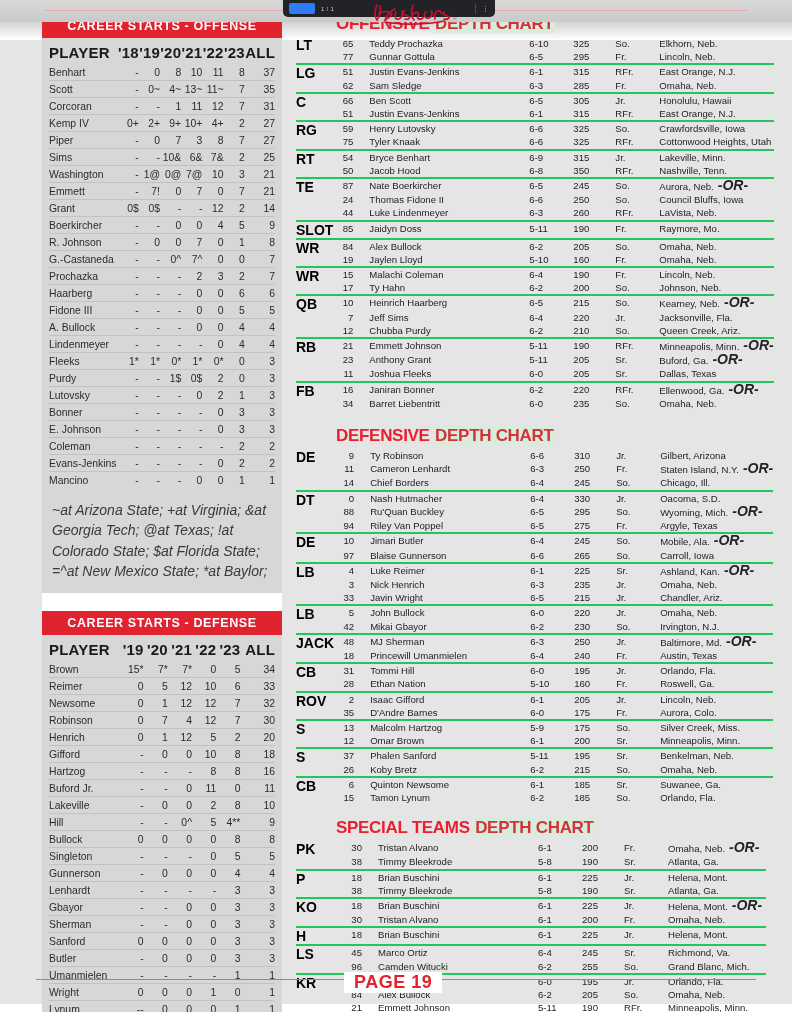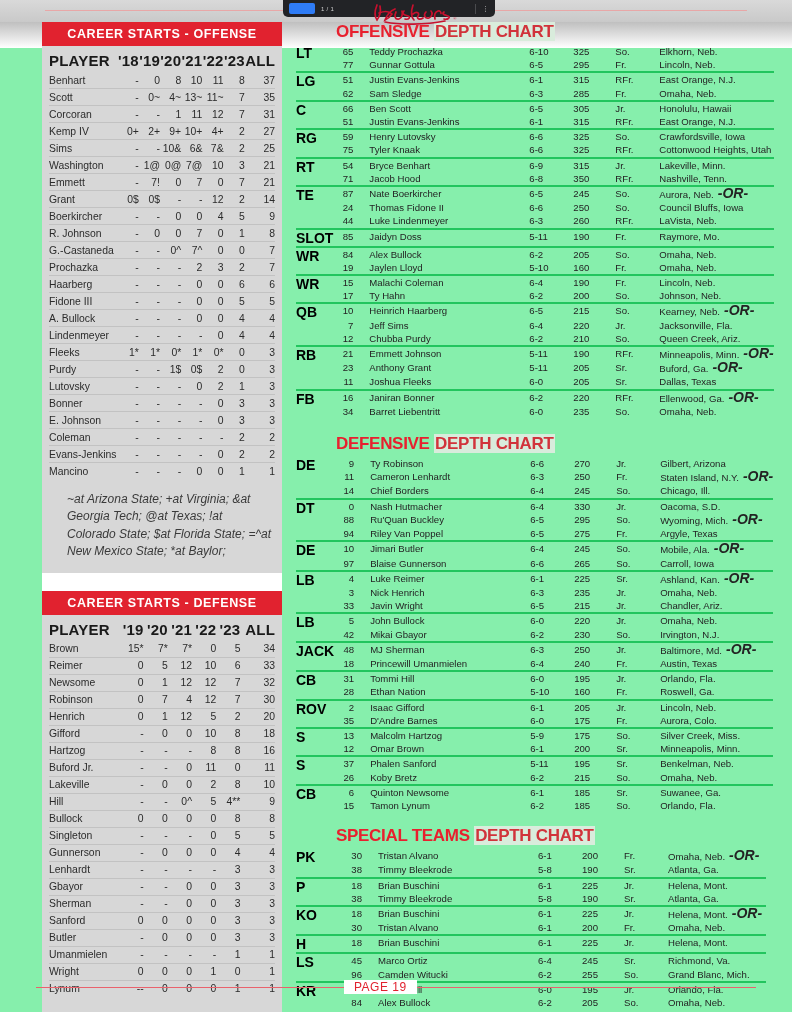--- a/index.html
+++ b/index.html
@@ -32,22 +32,22 @@
   #float-toolbar .tb-txt{color:#cfcfcf;font-size:6px;letter-spacing:.3px;}
   #float-toolbar .tb-sep{width:1px;height:10px;background:#4a4b4e;margin-left:auto;}
   #float-toolbar .tb-dot{color:#cfcfcf;font-size:7px;}
   
   #huskers-logo{
     position:absolute;left:370px;top:-2px;width:110px;height:30px;z-index:50;
     pointer-events:none;
   }
   
   #page{
-    position:absolute;left:0;top:22px;width:792px;height:990px;
-    background:#86efac;
+    position:absolute;left:0;top:14px;width:792px;height:990px;
+    background:#e5e5e5;
   }
   #page-fade{
     position:absolute;left:0;top:0;width:792px;height:26px;
     background:linear-gradient(#bfbfbf,#ffffff);
   }
   
   #left-col{
     position:absolute;left:42px;top:0px;width:240px;
   }
   .panel{background:#d7d7d7;padding:0 0 10px 0;margin-bottom:0;}
@@ -65,22 +65,22 @@
     padding:3px 0 3px 0;text-align:right;letter-spacing:.2px;
   }
   table.starts th.pl{text-align:left;}
   table.starts td{
     padding:2.5px 0 2.5px 0;text-align:right;
     border-top:1px solid #c2c2c2;white-space:nowrap;
   }
   table.starts td.pl{text-align:left;}
   table.starts tr:first-child td{border-top:none;}
   .note{
-    font-size:12px;font-style:italic;color:#3a3a3a;
-    margin:12px 9px 2px 25px;line-height:1.45;
+    font-size:14px;font-style:italic;color:#3a3a3a;
+    margin:12px 9px 2px 10px;line-height:1.45;
   }
   .spacer{height:18px;background:#ffffff;}
   
   #right-col{position:absolute;left:296px;top:0;width:470px;}
   .chart-head{
     font-size:17px;font-weight:bold;letter-spacing:-.3px;
     margin:0 0 3px 0;white-space:nowrap;
   }
   .chart-head .c1{color:#e8202e;margin-left:40px;}
   .chart-head .c2{color:#d1333b;background:#d9ecdc;padding:0 1px;}
@@ -103,21 +103,21 @@
   .orx{font-weight:bold;font-style:italic;font-size:14px;padding-left:4px;}
   
   #footer{
     position:absolute;left:0;bottom:14px;width:792px;height:20px;
   }
   #footer .line{
     position:absolute;top:9px;left:36px;width:720px;height:1px;background:#e9626c;
   }
   #footer .pg{
     position:absolute;top:2px;left:344px;background:#ffffff;
-    padding:0 10px;color:#e1222f;font-weight:normal;font-size:12px;
+    padding:0 10px;color:#e1222f;font-weight:bold;font-size:18px;
     letter-spacing:.5px;
   }
 </style>
 </head>
 <body>
 
 <div id="viewer-bar">
   <div class="hairline"></div>
 </div>
 
@@ -198,20 +198,30 @@
               <td class="pl">Kemp IV</td>
               <td>0+</td>
               <td>2+</td>
               <td>9+</td>
               <td>10+</td>
               <td>4+</td>
               <td>2</td>
               <td>27</td>
             </tr>
             <tr>
+              <td class="pl">Piper</td>
+              <td>-</td>
+              <td>0</td>
+              <td>7</td>
+              <td>3</td>
+              <td>8</td>
+              <td>7</td>
+              <td>27</td>
+            </tr>
+            <tr>
               <td class="pl">Sims</td>
               <td>-</td>
               <td>-</td>
               <td>10&amp;</td>
               <td>6&amp;</td>
               <td>7&amp;</td>
               <td>2</td>
               <td>25</td>
             </tr>
             <tr>
@@ -719,21 +729,21 @@
               <td class="rows-cell">
                 <div class="prow">
                   <span class="num">54</span>
                   <span class="nm">Bryce Benhart</span>
                   <span class="ht">6-9</span>
                   <span class="wt">315</span>
                   <span class="yr">Jr.</span>
                   <span class="hm">Lakeville, Minn.</span>
                 </div>
                 <div class="prow">
-                  <span class="num">71</span>
+                  <span class="num">50</span>
                   <span class="nm">Jacob Hood</span>
                   <span class="ht">6-8</span>
                   <span class="wt">350</span>
                   <span class="yr">RFr.</span>
                   <span class="hm">Nashville, Tenn.</span>
                 </div>
               </td>
             </tr>
             <tr class="posgrp">
               <td class="pos-cell">TE</td>
@@ -911,21 +921,21 @@
       </div>
       <table class="depth">
           <tbody>
             <tr class="posgrp">
               <td class="pos-cell">DE</td>
               <td class="rows-cell">
                 <div class="prow">
                   <span class="num">9</span>
                   <span class="nm">Ty Robinson</span>
                   <span class="ht">6-6</span>
-                  <span class="wt">270</span>
+                  <span class="wt">310</span>
                   <span class="yr">Jr.</span>
                   <span class="hm">Gilbert, Arizona</span>
                 </div>
                 <div class="prow">
                   <span class="num">11</span>
                   <span class="nm">Cameron Lenhardt</span>
                   <span class="ht">6-3</span>
                   <span class="wt">250</span>
                   <span class="yr">Fr.</span>
                   <span class="hm">Staten Island, N.Y.<span class="orx">-OR-</span></span>

